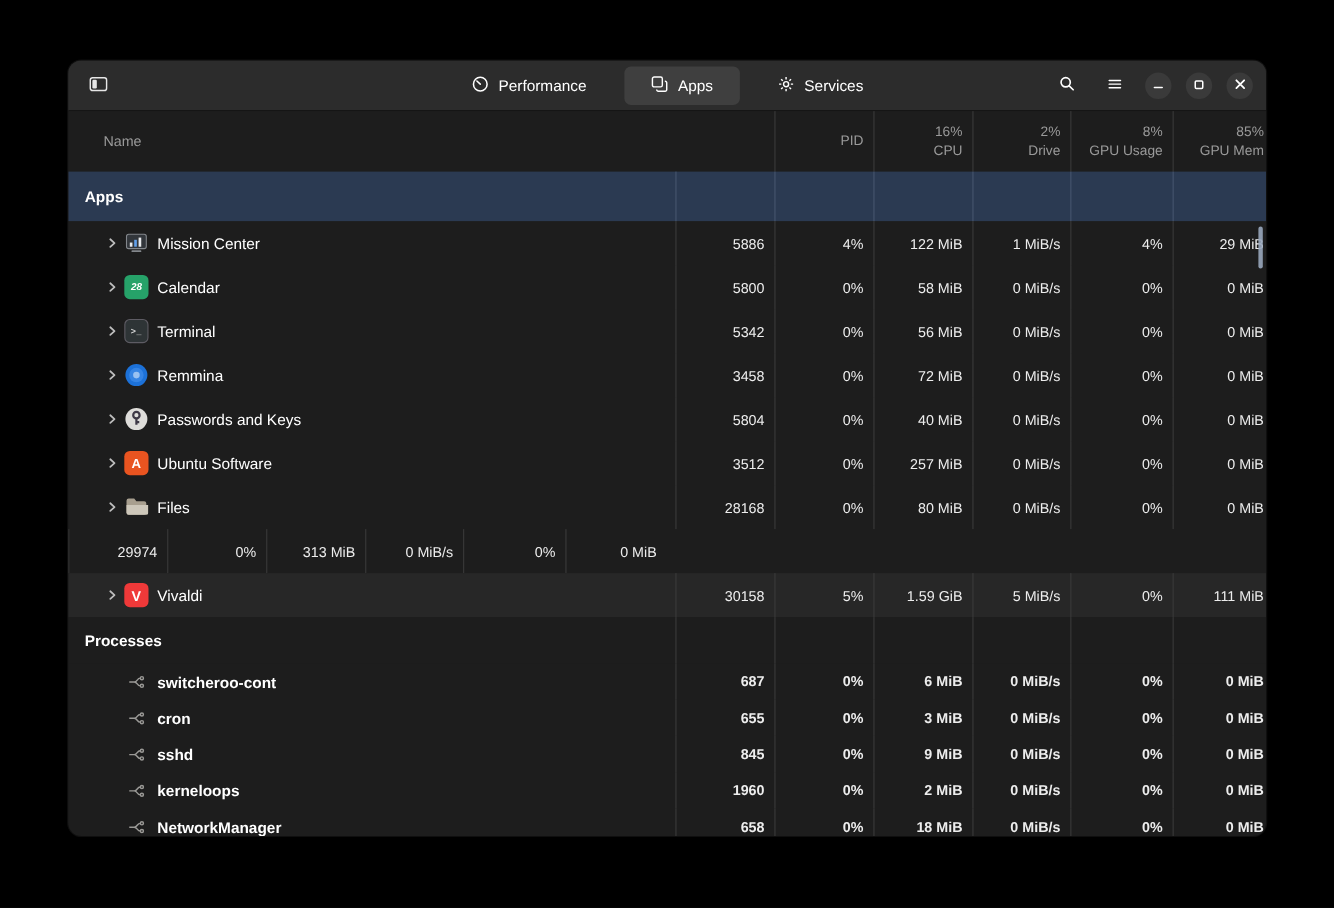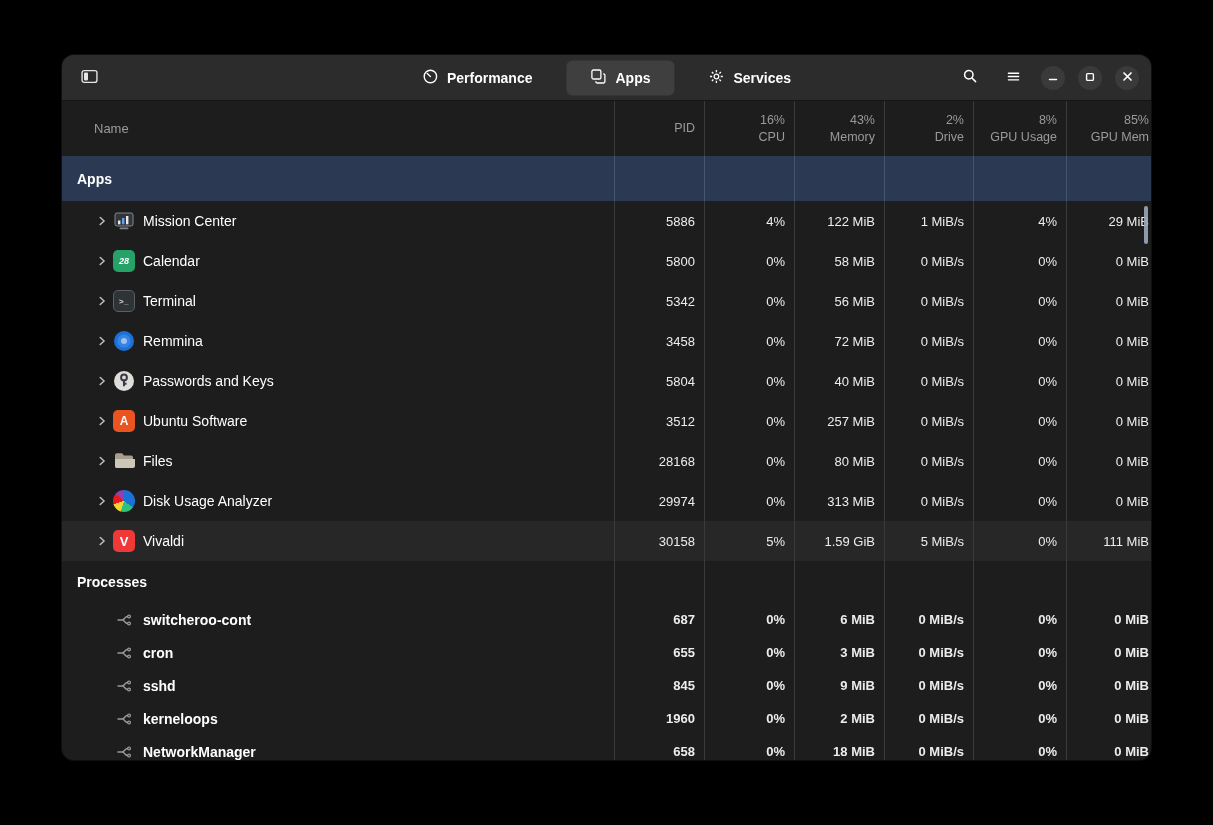--- a/index.html
+++ b/index.html
@@ -22,21 +22,21 @@
   .icon-btn {
     width:30px; height:30px; border-radius:6px; display:flex; align-items:center; justify-content:center;
     background:transparent; border:none; cursor:pointer;
   }
   .tab-group {
     position:absolute; left:50%; top:50%; transform:translate(-50%,-50%);
     display:flex; gap:10px; align-items:center;
   }
   .tab {
     display:flex; gap:9px; align-items:center; color:#ffffff;
-    font-size:14px; font-weight:700; padding:8px 24px; border-radius:6px;
+    font-size:14px; font-weight:400; padding:8px 24px; border-radius:6px;
     background:transparent; border:none; cursor:pointer; white-space:nowrap;
   }
   .tab.selected { background:#3f3f3f; }
   .hb-right { position:absolute; right:12px; top:0; height:100%; display:flex; align-items:center; gap:13px; }
   .winbtn {
     width:24px; height:24px; border-radius:50%; background:#3a3a3a;
     display:flex; align-items:center; justify-content:center; border:none; cursor:pointer;
   }
 
   
@@ -188,24 +188,20 @@
         <div class="cell name-cell">
           <span>Name</span>
         </div>
         <div class="cell val col-pid">
           <span class="th-label">PID</span>
         </div>
         <div class="cell val col-cpu">
           <span class="th-pct">16%</span>
           <span class="th-label">CPU</span>
         </div>
-        <div class="cell val col-memory">
-          <span class="th-pct">43%</span>
-          <span class="th-label">Memory</span>
-        </div>
         <div class="cell val col-drive">
           <span class="th-pct">2%</span>
           <span class="th-label">Drive</span>
         </div>
         <div class="cell val col-gpu">
           <span class="th-pct">8%</span>
           <span class="th-label">GPU Usage</span>
         </div>
         <div class="cell val col-gpumem">
           <span class="th-pct">85%</span>
@@ -361,29 +357,20 @@
               <span class="row-name">Files</span>
             </div>
             <div class="cell val col-pid">28168</div>
             <div class="cell val col-cpu">0%</div>
             <div class="cell val col-memory">80 MiB</div>
             <div class="cell val col-drive">0 MiB/s</div>
             <div class="cell val col-gpu">0%</div>
             <div class="cell val col-gpumem">0 MiB</div>
           </div>
           <div class="row data-row app-row">
-            <div class="cell name-cell">
-              <span class="chev">
-                <svg width="14" height="14" viewBox="0 0 16 16" fill="none" stroke="#bdbdbd" stroke-width="1.8" stroke-linecap="round" stroke-linejoin="round">
-                  <path d="M6 4l4.4 4L6 12"></path>
-                </svg>
-              </span>
-              <span class="appicon icon-disk-usage-analyzer"></span>
-              <span class="row-name">Disk Usage Analyzer</span>
-            </div>
             <div class="cell val col-pid">29974</div>
             <div class="cell val col-cpu">0%</div>
             <div class="cell val col-memory">313 MiB</div>
             <div class="cell val col-drive">0 MiB/s</div>
             <div class="cell val col-gpu">0%</div>
             <div class="cell val col-gpumem">0 MiB</div>
           </div>
           <div class="row data-row app-row highlighted">
             <div class="cell name-cell">
               <span class="chev">

